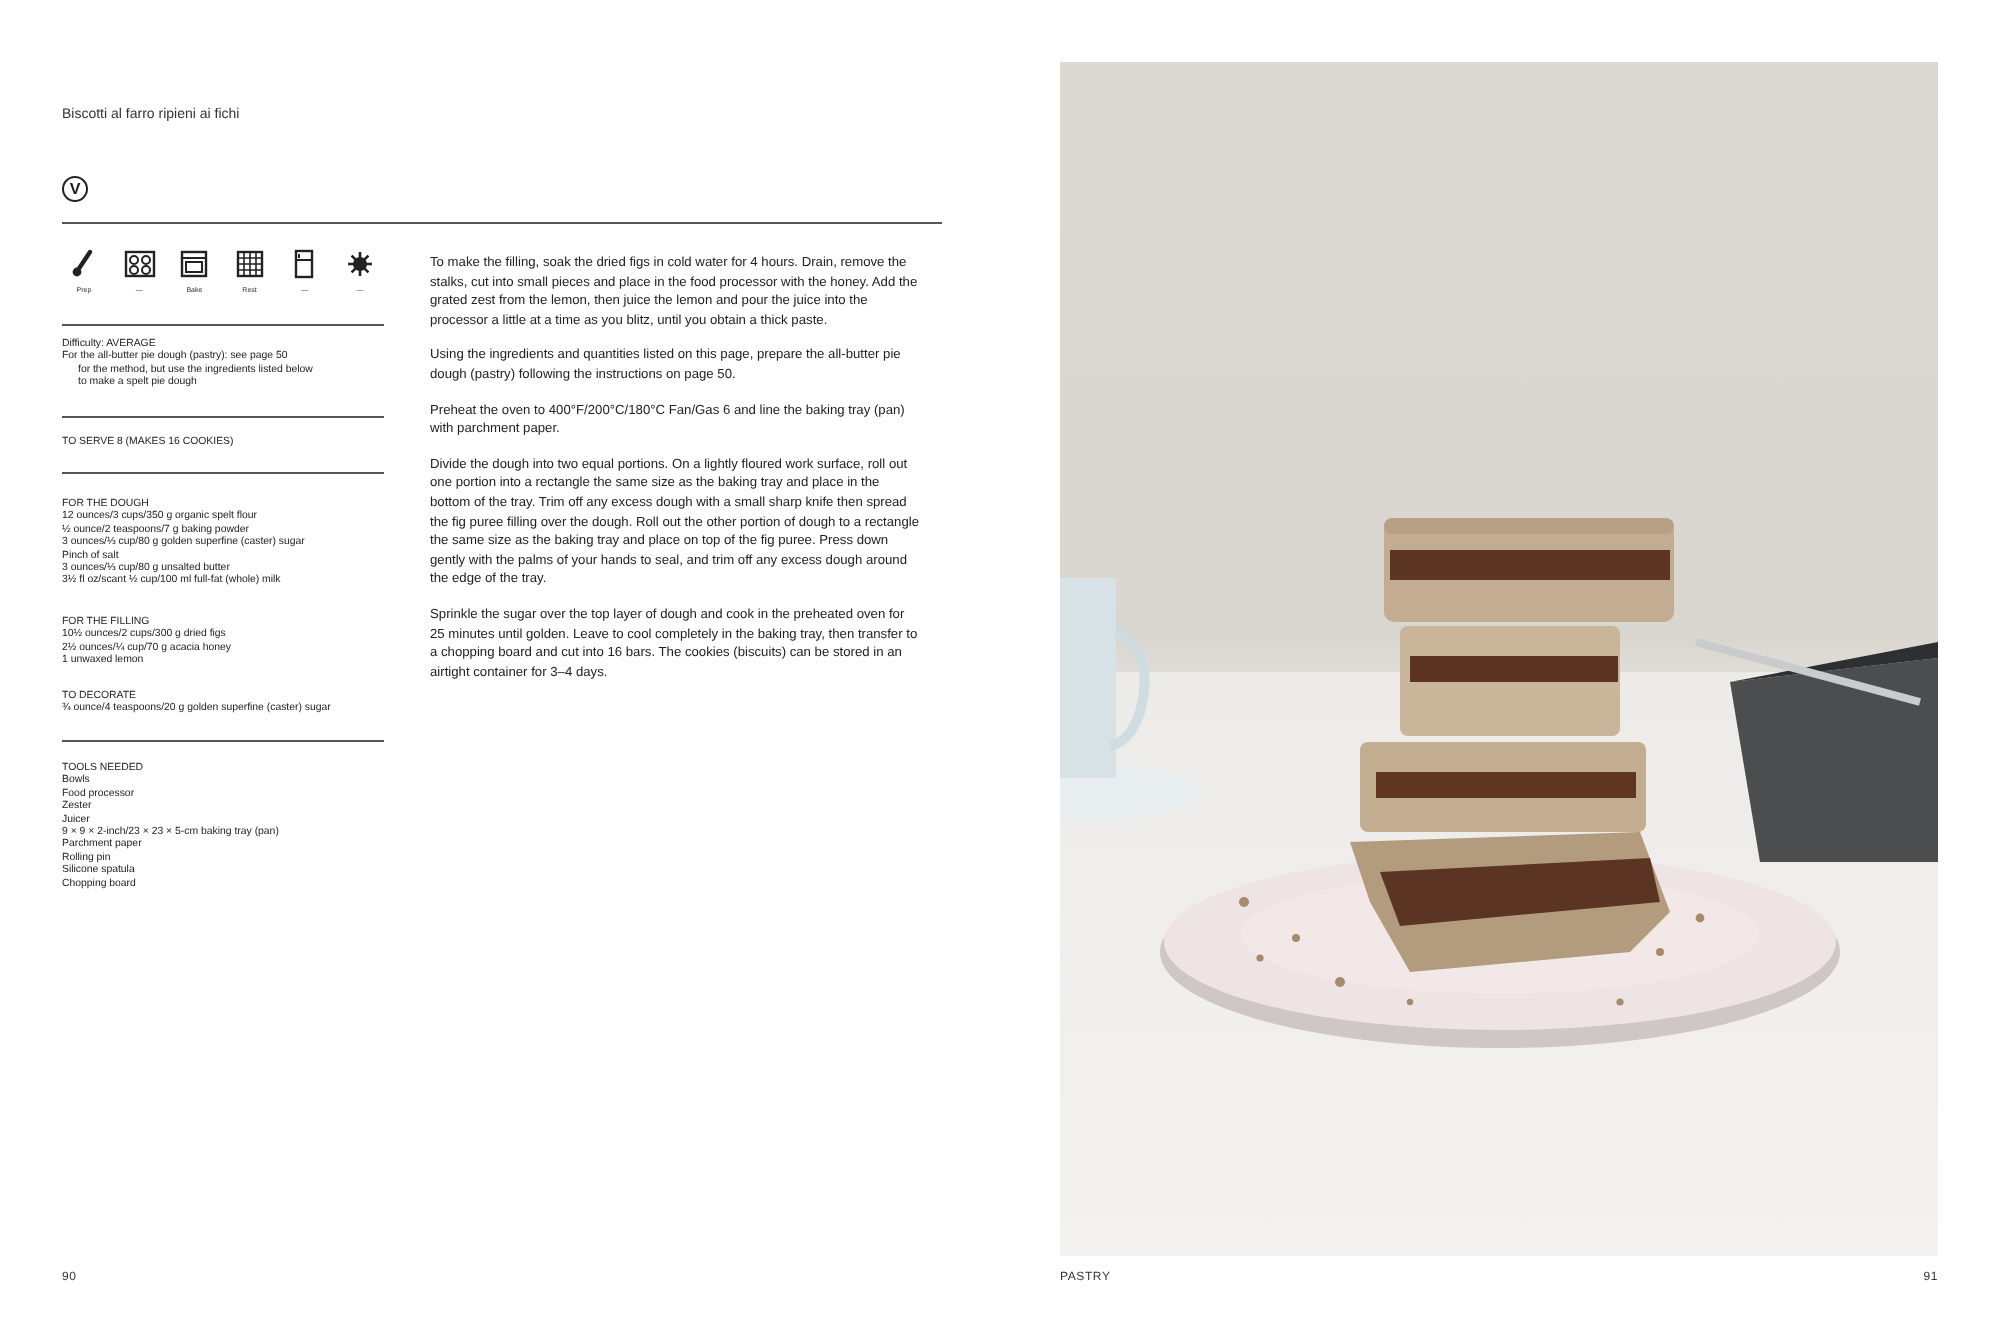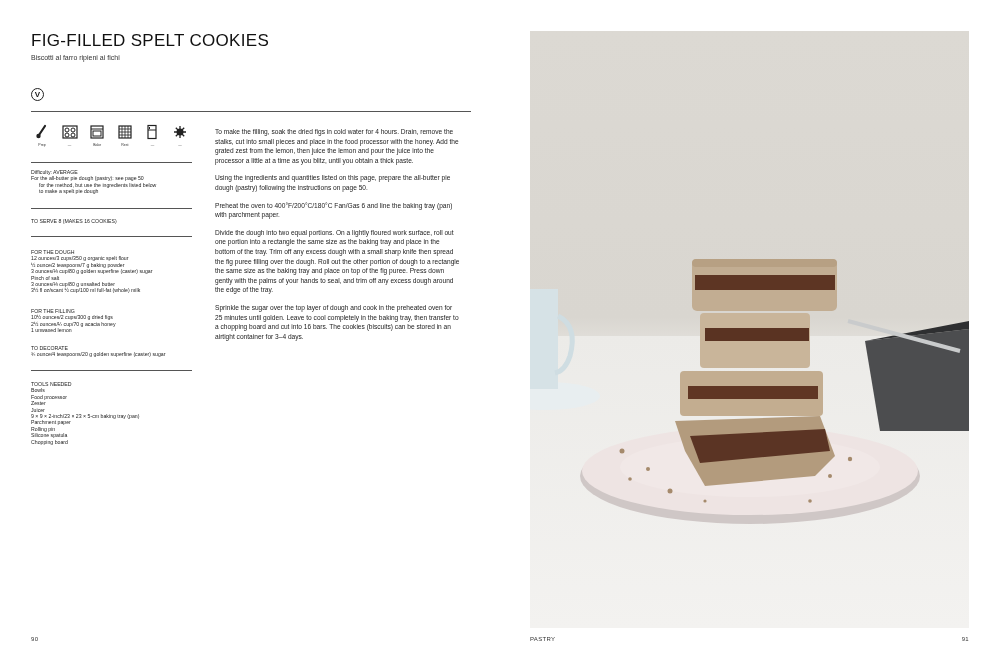--- a/index.html
+++ b/index.html
@@ -25,21 +25,20 @@
   .method { position:absolute; left:215px; top:127px; width:246px; font-size:6.6px; line-height:9.6px; color:#222; }
   .method p { margin:0 0 8px 0; }
   .folio { position:absolute; top:636px; font-size:6px; color:#333; letter-spacing:0.3px; }
   .photo { position:absolute; left:530px; top:31px; width:439px; height:597px; overflow:hidden;
     background:linear-gradient(#dcd9d3 0%, #d9d6d0 48%, #e8e6e2 55%, #f2f1ef 65%, #eeedeb 100%); }
 </style>
 </head>
 <body>
 
 <div class="page-left">
-  <div class="title">FIG-FILLED SPELT COOKIES</div>
   <div class="subtitle">Biscotti al farro ripieni ai fichi</div>
   <div class="veg-badge">V</div>
 
   <div class="rule" style="left:31px; top:111px; width:440px;"></div>
 
   <div class="icons-row">
     <div class="icon-col">
       <svg viewBox="0 0 16 16">
           <line x1="11" y1="2" x2="5" y2="11" stroke="#222" stroke-width="2.2" stroke-linecap="round"></line>
           <circle cx="4.5" cy="12" r="2.2" fill="#222"></circle>

